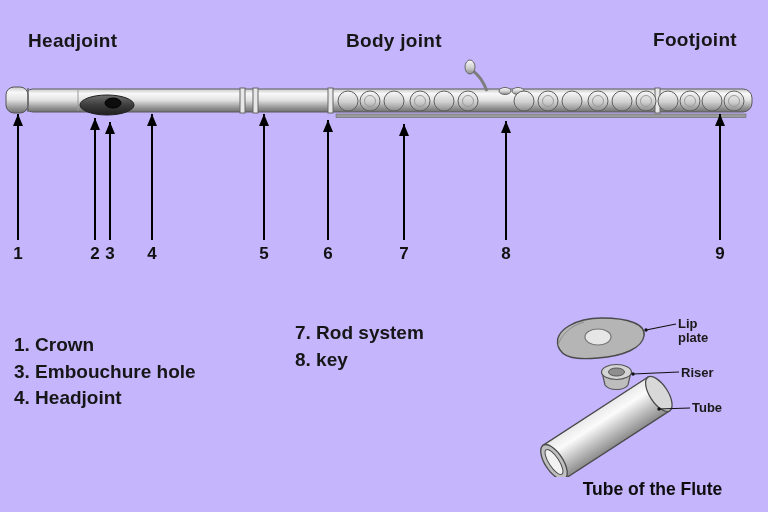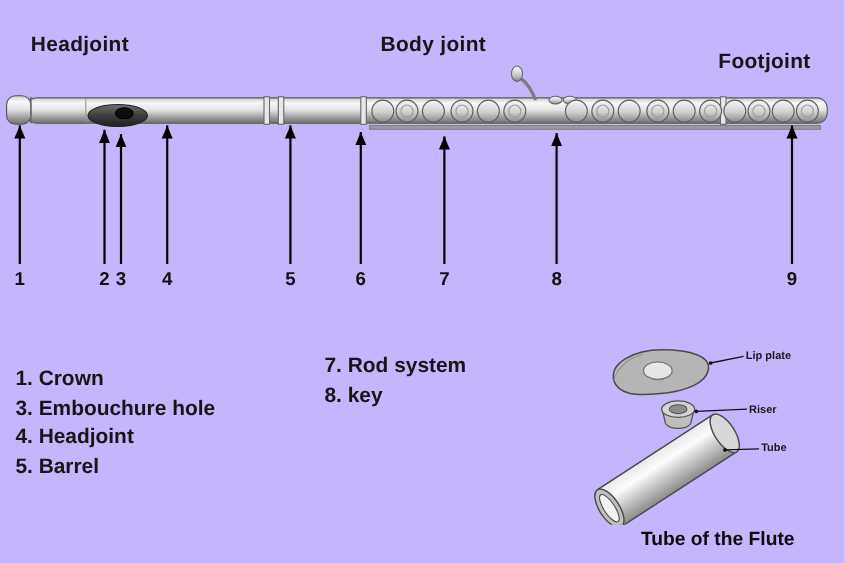--- a/index.html
+++ b/index.html
@@ -6,34 +6,34 @@
   body { font-family:"Liberation Sans", sans-serif; background:#fff; }
   .canvas {
     position:relative; width:768px; height:512px; background:#c4b5fd;
     overflow:hidden; color:#1c1c1c;
   }
   .sec-label {
     position:absolute; font-size:19px; font-weight:600; letter-spacing:.3px; color:#161616;
   }
   .sec-head { left:28px;  top:30px; }
   .sec-body { left:346px; top:30px; }
-  .sec-foot { left:653px; top:46px; }
+  .sec-foot { left:653px; top:29px; }
   .flute-svg { position:absolute; left:0; top:0; }
   .num {
     position:absolute; top:244px; transform:translateX(-50%);
     font-size:17px; font-weight:600; color:#111;
   }
   .legend { position:absolute; font-size:19px; font-weight:600; color:#161616; }
   .legend .legend-item { line-height:26.5px; white-space:nowrap; }
   .legend-col1 { left:14px;  top:320px;margin-top:12px; }
   .legend-col2 { left:295px; top:320px; }
   .inset { position:absolute; left:540px; top:312px; width:225px; height:196px; }
   .inset-svg { position:absolute; left:0; top:0; }
   .inset-label {
-    position:absolute; font-size:10px; font-weight:600; color:#1a1a1a; line-height:14px;
+    position:absolute; font-size:13px; font-weight:600; color:#1a1a1a; line-height:14px;
   }
   .inset-label-lip   { left:138px; top:5px;  width:46px; }
   .inset-label-riser { left:141px; top:54px; }
   .inset-label-tube  { left:152px; top:89px; }
   .inset-caption {
     position:absolute; left:0; top:167px; width:225px; text-align:center;
     font-size:17.5px; font-weight:700; color:#0d0d0d; white-space:nowrap;
   }
 </style>
 </head>
@@ -147,21 +147,20 @@
     <div class="num" style="left:328px">6</div>
     <div class="num" style="left:404px">7</div>
     <div class="num" style="left:506px">8</div>
     <div class="num" style="left:720px">9</div>
   </div>
 
   <div class="legend legend-col1">
     <div class="legend-item">1. Crown</div>
     <div class="legend-item">3. Embouchure hole</div>
     <div class="legend-item">4. Headjoint</div>
-    <div class="legend-item">5. Barrel</div>
   </div>
 
   <div class="legend legend-col2">
     <div class="legend-item">7. Rod system</div>
     <div class="legend-item">8. key</div>
   </div>
 
   <div class="inset">
     <svg class="inset-svg" width="225" height="165" viewBox="0 0 225 165">
       <defs>

